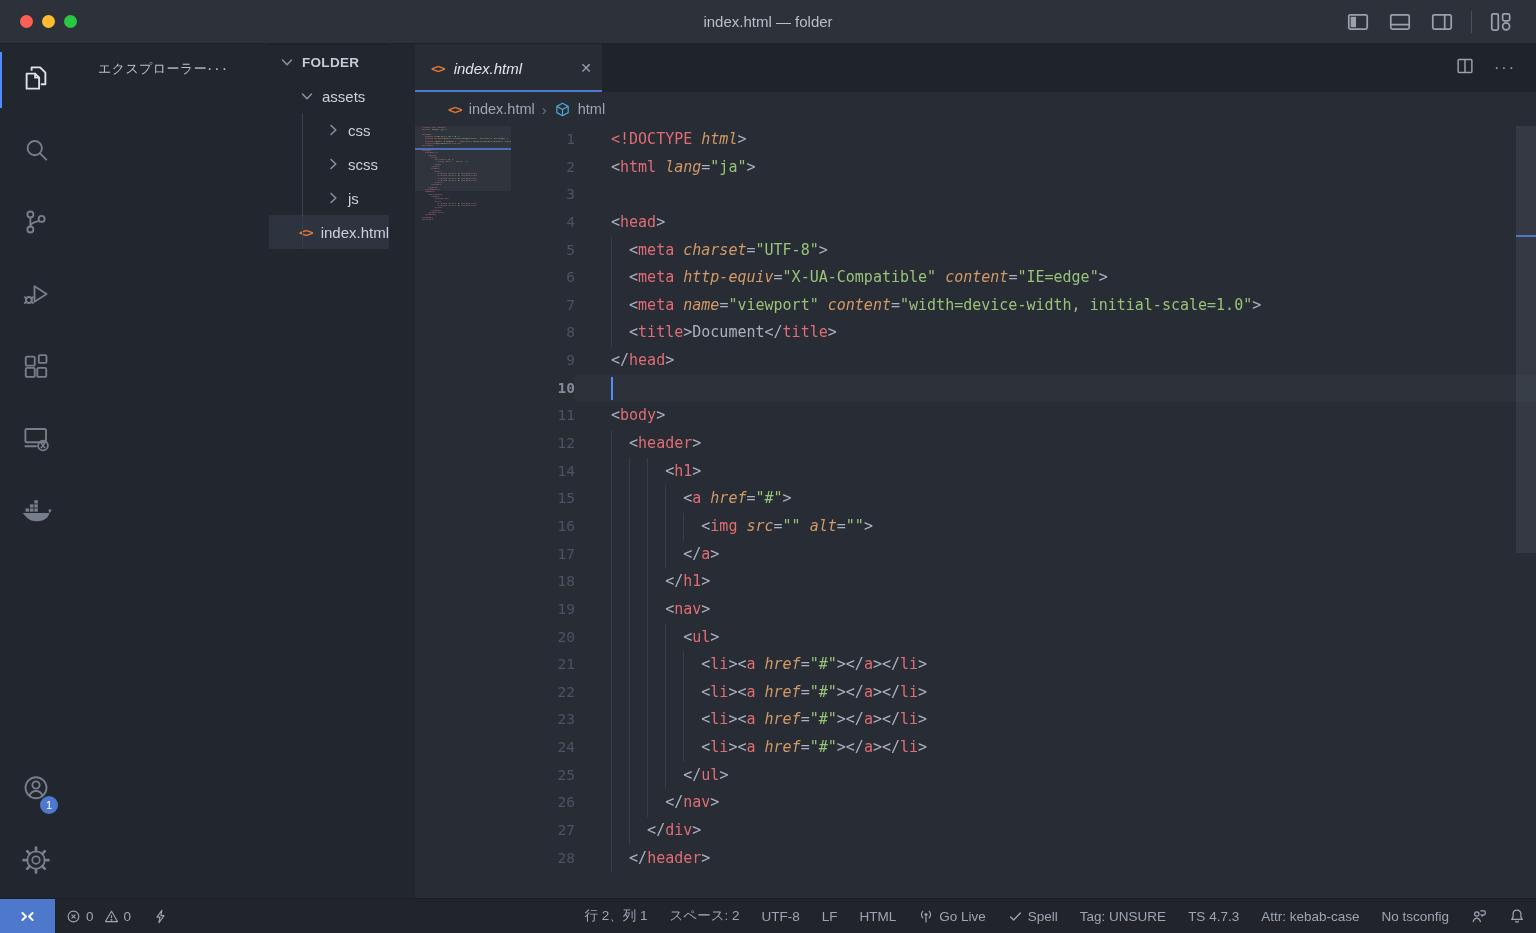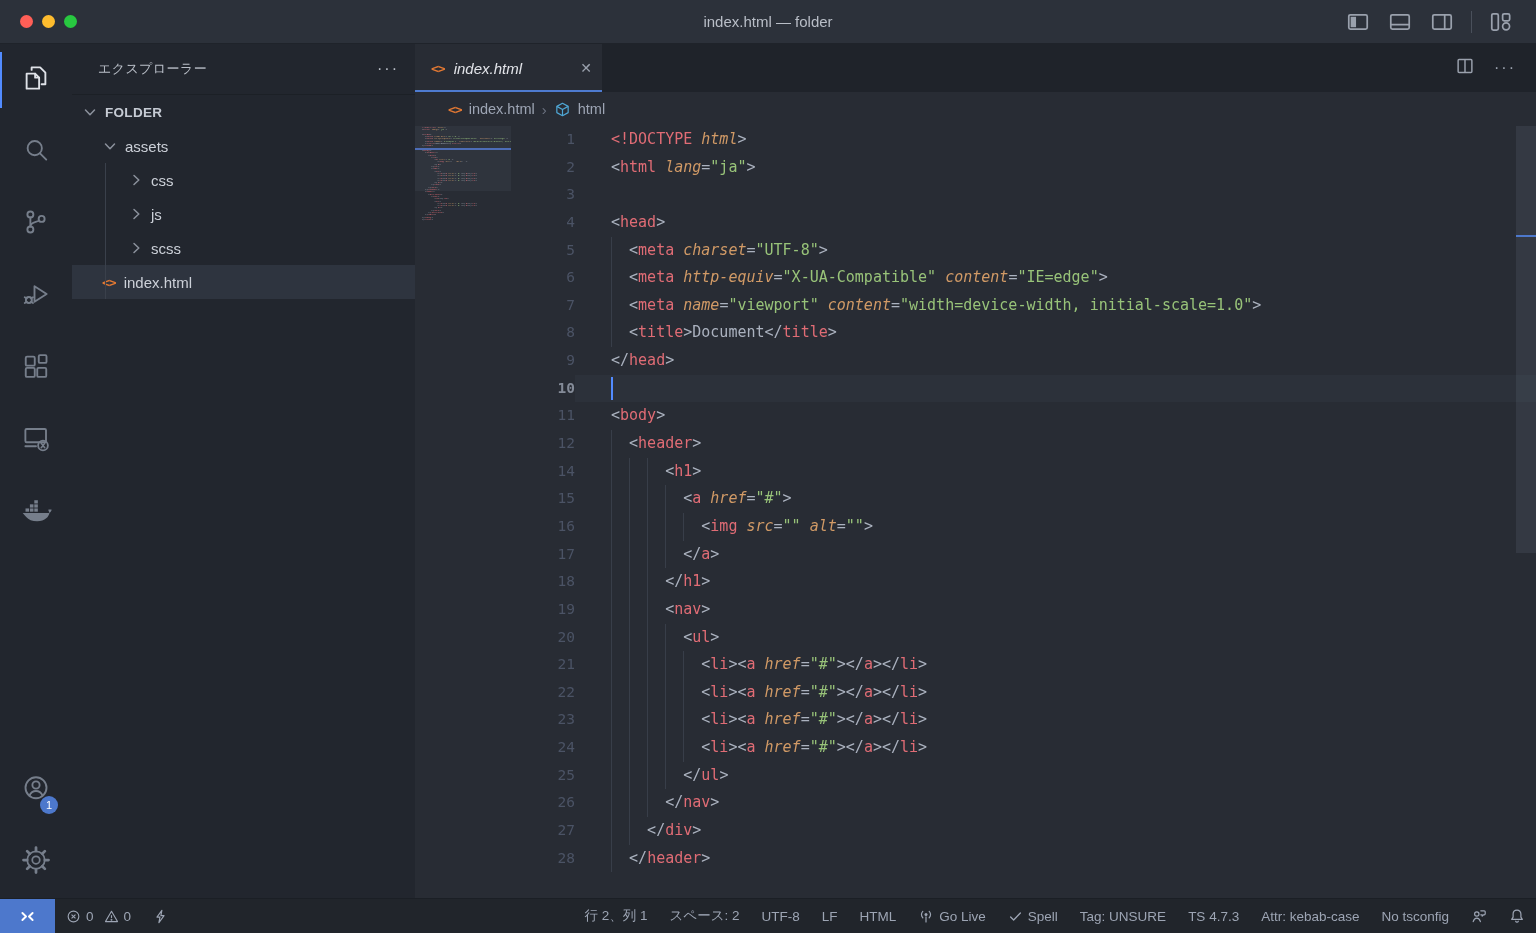--- a/index.html
+++ b/index.html
@@ -21,21 +21,21 @@
   
   .main { display:flex; height:854px; }
   
   .activitybar { width:72px; background:#22262e; display:flex; flex-direction:column; }
   .ab-item { height:72px; display:flex; align-items:center; justify-content:center; color:#767e8b; position:relative; cursor:pointer; }
   .ab-item.active { color:#dfe2e8; }
   .ab-item.active::before { content:""; position:absolute; left:0; top:8px; bottom:8px; width:2px; background:#528bff; }
   .ab-spacer { flex:1; }
   .ab-badge { position:absolute; right:14px; bottom:12px; min-width:18px; height:18px; border-radius:50%; background:#4d78cc; color:#fff; font-size:11px; display:flex; align-items:center; justify-content:center; }
   
-  .sidebar { width:343px; background:#22262e; display:flex; flex-direction:column; position:relative; }
+  .sidebar { width:343px; background:#22262e; display:flex; flex-direction:row; position:relative;gap:24px; }
   .sb-header { height:50px; display:flex; align-items:center; padding:0 16px 0 26px; }
   .sb-title { font-size:13px; color:#b9bec7; letter-spacing:.4px; }
   .sb-more { margin-left:auto; color:#b9bec7; font-size:16px; letter-spacing:2px; cursor:pointer; }
   .tree { position:relative; border-top:1px solid #1c2026; }
   .trow { height:34px; display:flex; align-items:center; font-size:15px; color:#ccd0d8; cursor:pointer; white-space:nowrap; }
   .trow.root { font-weight:700; font-size:13.5px; color:#c6cbd4; letter-spacing:.3px; }
   .trow.selected { background:#2e343f; }
   .tchev { width:16px; height:16px; margin-right:7px; color:#8b919c; flex:0 0 auto; }
   .ticon-html { color:#e37933; font-family:"DejaVu Sans Mono",monospace; font-weight:700; font-size:13px; margin-right:8px; letter-spacing:-1px; }
   .tree-guide { position:absolute; width:1px; background:#3a404b; left:33px; }
@@ -220,27 +220,27 @@
           <div class="trow" style="padding-left: 56px;">
             <span class="tchev"><svg width="16" height="16" viewBox="0 0 16 16" fill="none" stroke="currentColor" stroke-width="1.5" stroke-linecap="round" stroke-linejoin="round">
                 <path d="M6 3.5L10.8 8 6 12.5"></path>
               </svg></span>
             <span>css</span>
           </div>
           <div class="trow" style="padding-left: 56px;">
             <span class="tchev"><svg width="16" height="16" viewBox="0 0 16 16" fill="none" stroke="currentColor" stroke-width="1.5" stroke-linecap="round" stroke-linejoin="round">
                 <path d="M6 3.5L10.8 8 6 12.5"></path>
               </svg></span>
-            <span>js</span>
+            <span>scss</span>
           </div>
           <div class="trow" style="padding-left: 56px;">
             <span class="tchev"><svg width="16" height="16" viewBox="0 0 16 16" fill="none" stroke="currentColor" stroke-width="1.5" stroke-linecap="round" stroke-linejoin="round">
                 <path d="M6 3.5L10.8 8 6 12.5"></path>
               </svg></span>
-            <span>scss</span>
+            <span>js</span>
           </div>
           <div class="trow selected" style="padding-left: 30px;">
             <span class="ticon-html">&lt;&gt;</span>
             <span>index.html</span>
           </div>
           <div class="tree-guide" style="top: 68px; height: 136px;"></div>
         </div>
     </div>
 
     <div class="editor-col">

